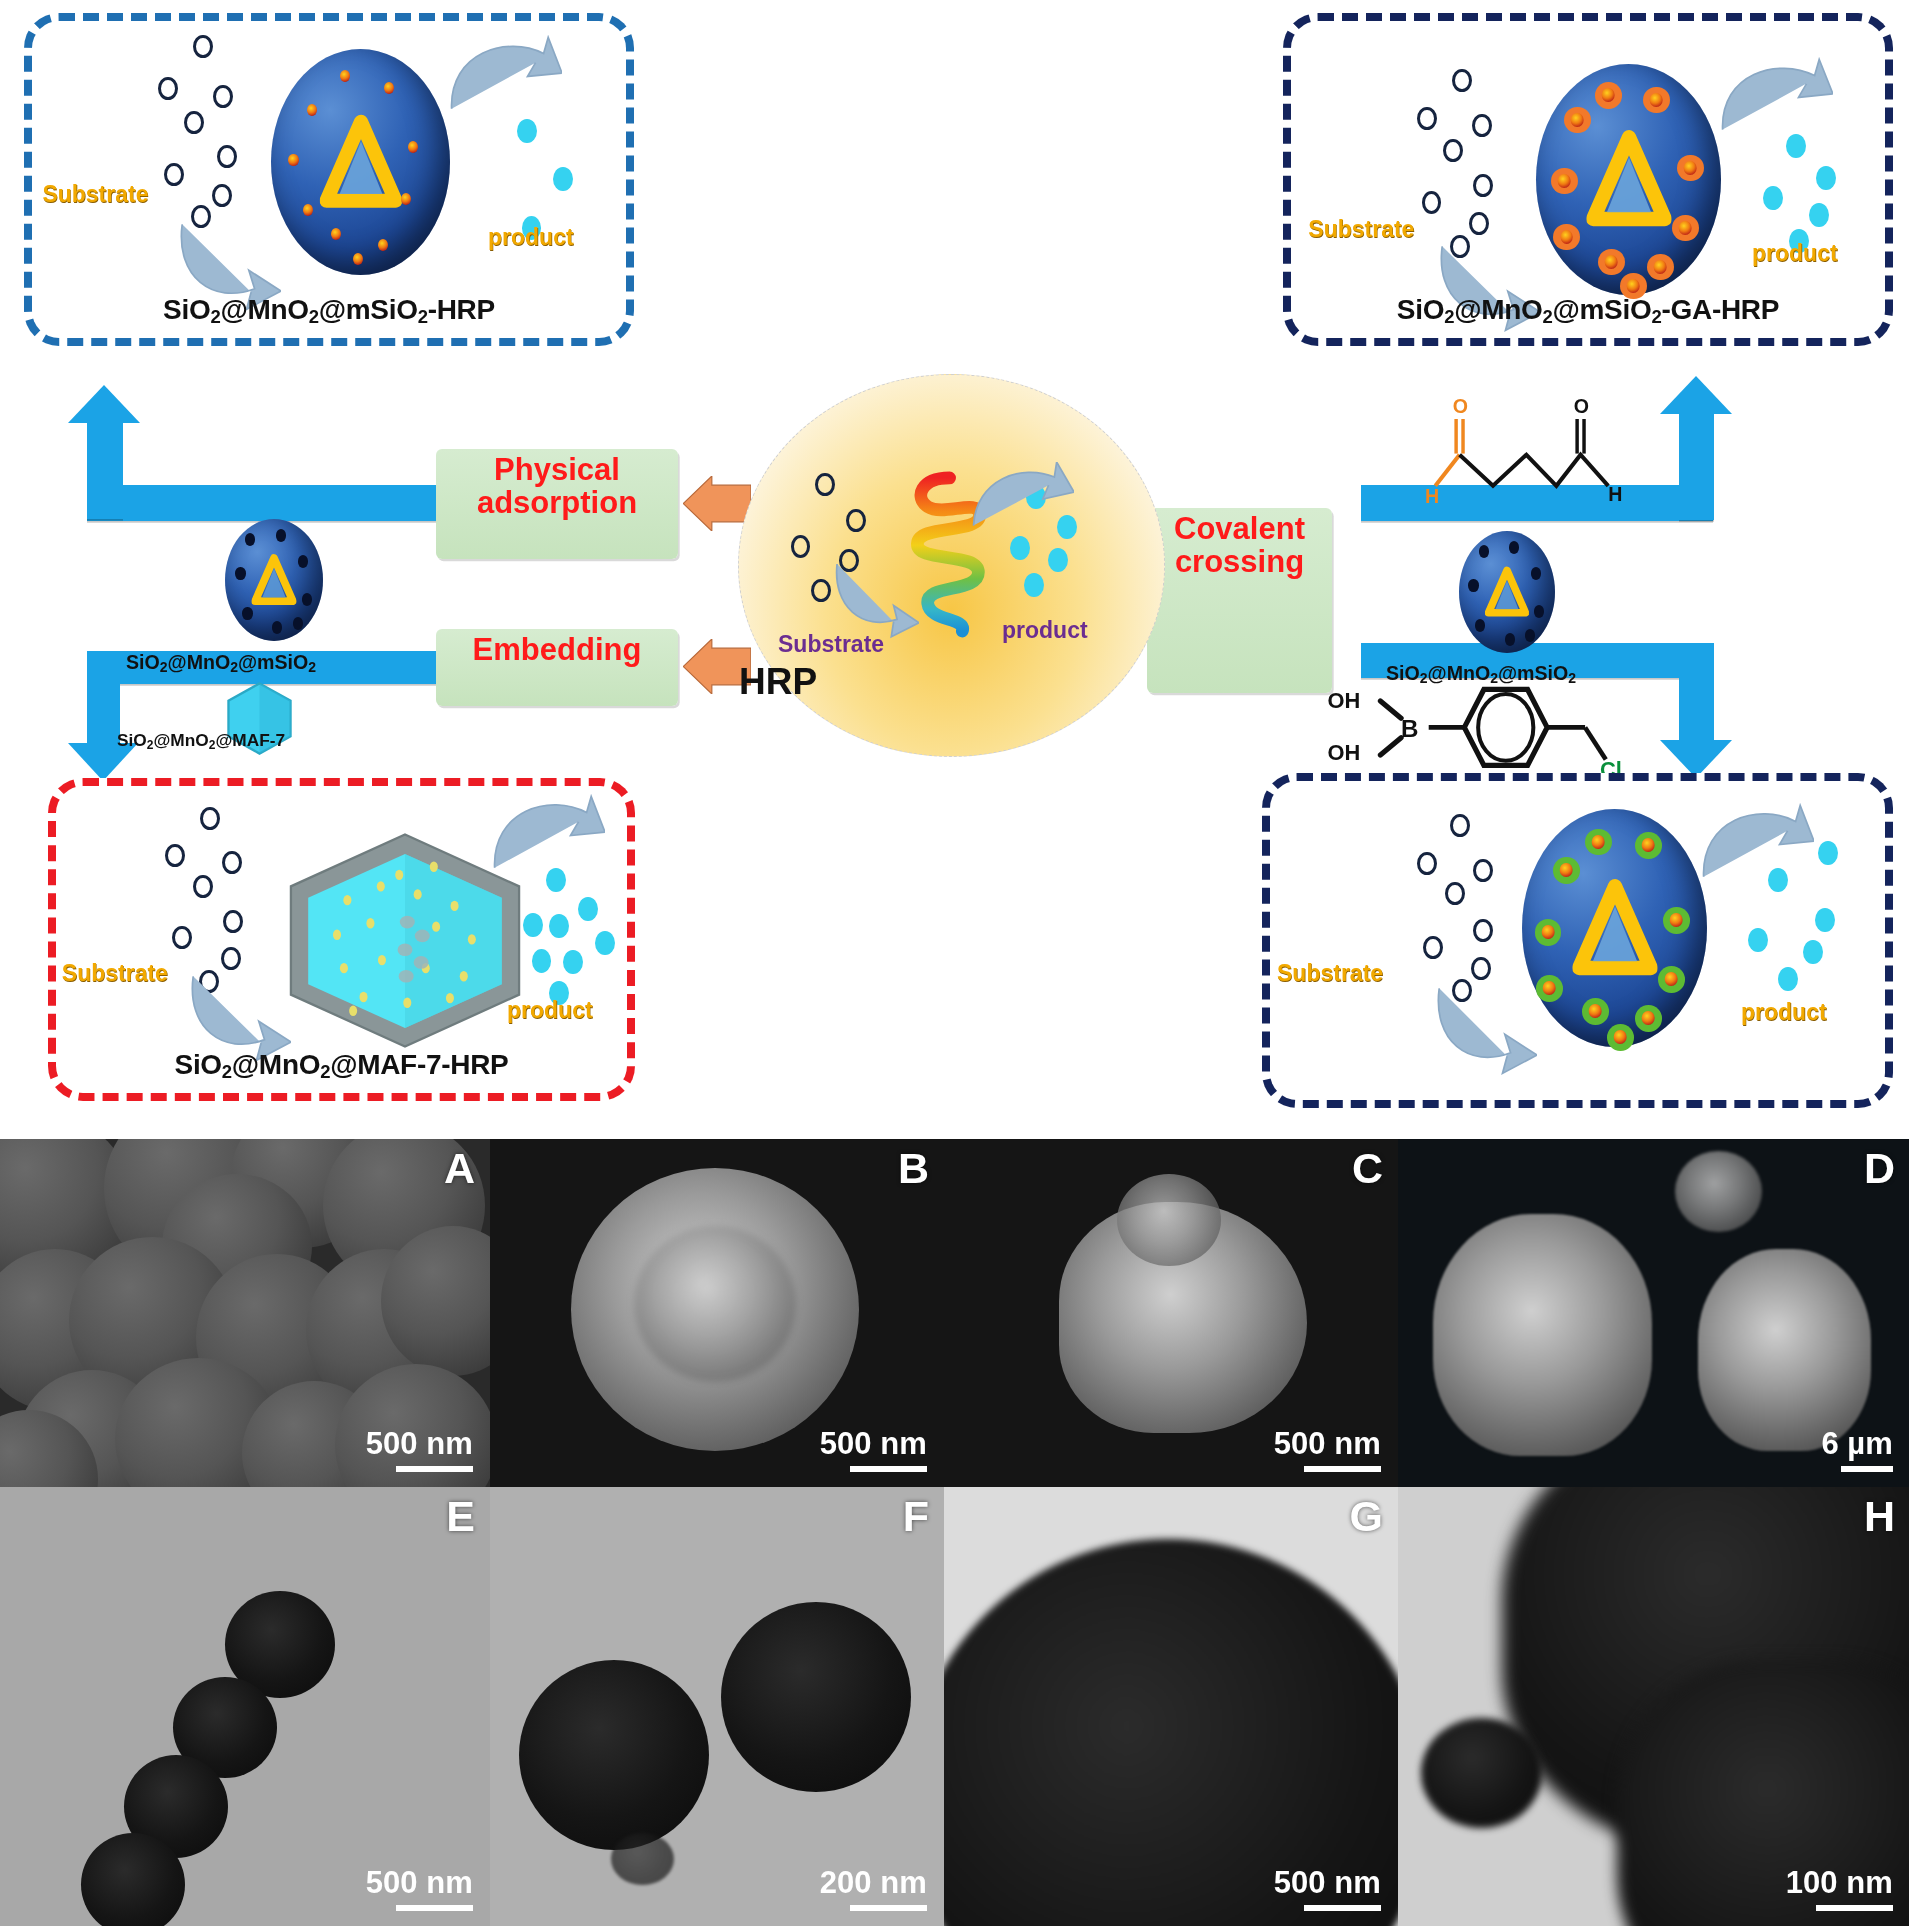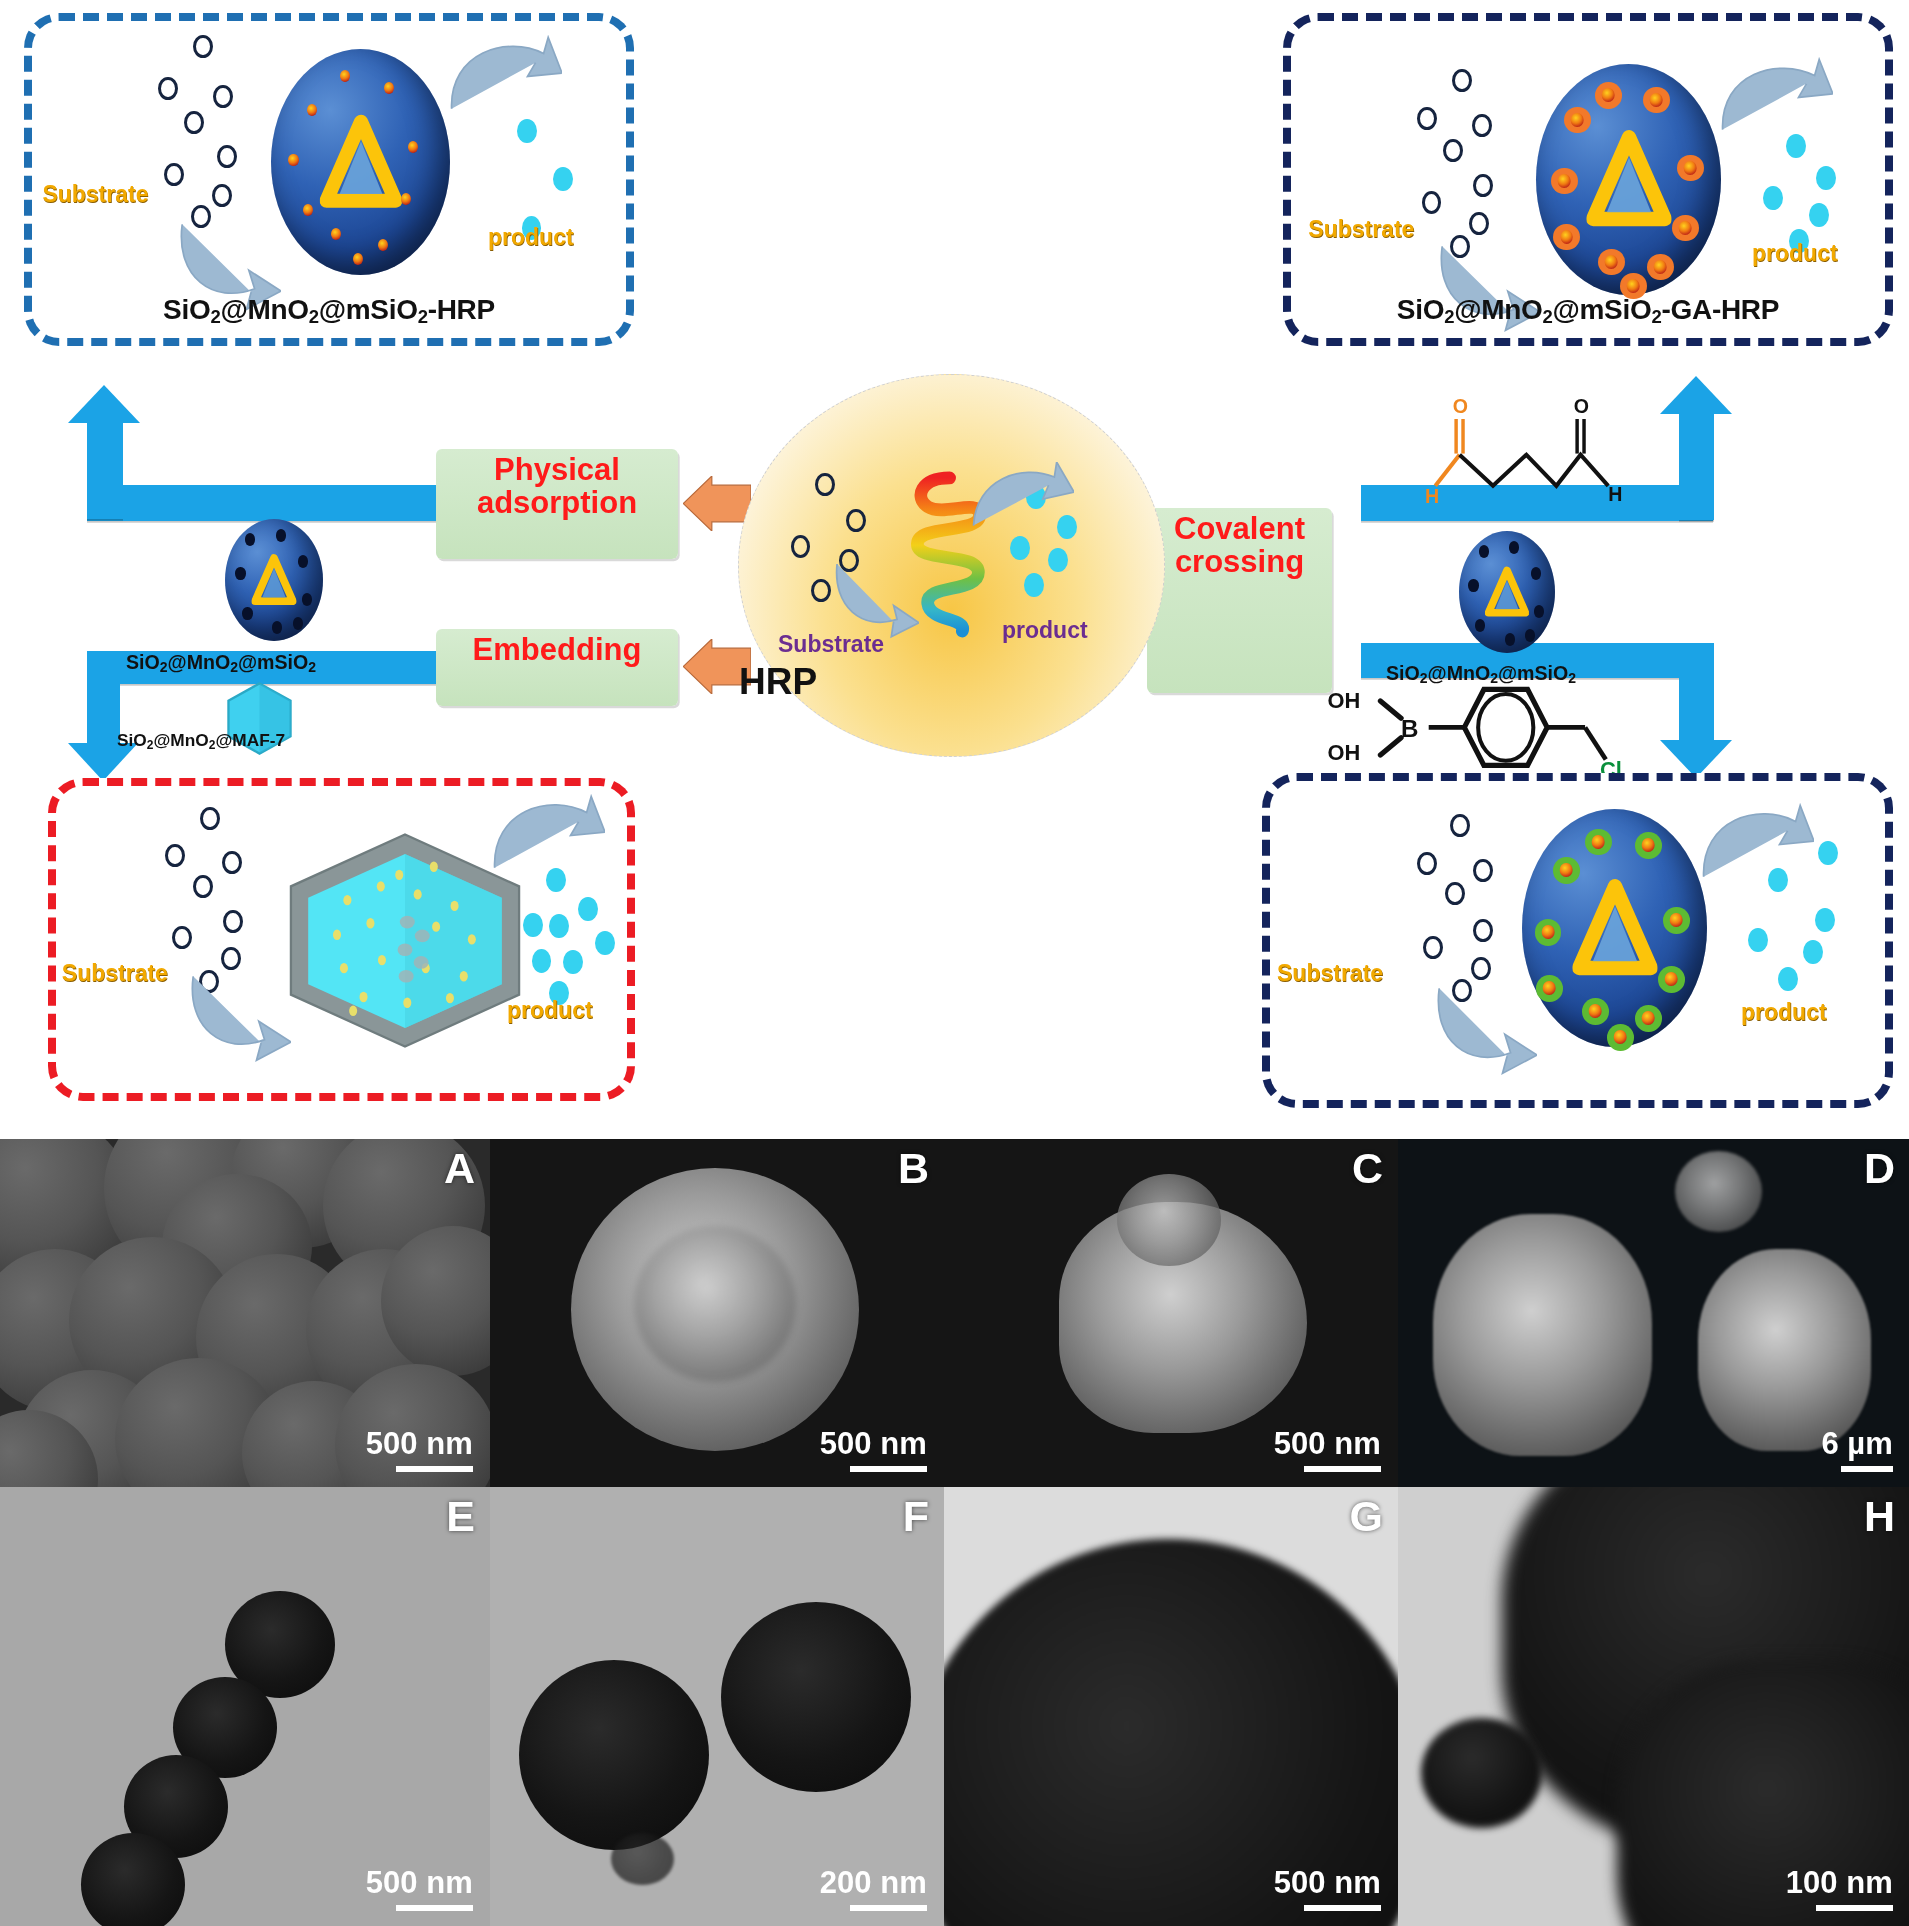--- a/index.html
+++ b/index.html
@@ -495,20 +495,23 @@
       <div class="dot" style="left:33px;  top:0px;"></div>
       <div class="dot" style="left:65px; top:29px;"></div>
       <div class="dot" style="left:10.4px;  top:45px;"></div>
       <div class="dot" style="left:36px;  top:46px;"></div>
       <div class="dot" style="left:82px; top:63px;"></div>
       <div class="dot" style="left:18.5px;  top:81px;"></div>
       <div class="dot" style="left:50px;  top:82px;"></div>
       <div class="dot" style="left:36px;  top:113px;"></div>
     </div>
     <div class="lbl-product" style="left:451px; top:211px;">product</div>
+    <div class="panel-caption">
+      <span>SiO</span><sub>2</sub><span>@MnO</span><sub>2</sub><span>@MAF-7-HRP</span>
+    </div>
   </div>
 
   <div class="panel" id="panel-br">
     <div class="lbl-substrate" style="left:7px; top:179px;">Substrate</div>
     <div class="rings" style="left:125px; top:33px; width:127px; height:167px;">
       <div class="ring" style="left:55px; top:0px;"></div>
       <div class="ring" style="left:22px; top:38px;"></div>
       <div class="ring" style="left:78px; top:45px;"></div>
       <div class="ring" style="left:50px; top:68px;"></div>
       <div class="ring" style="left:78px; top:105px;"></div>

